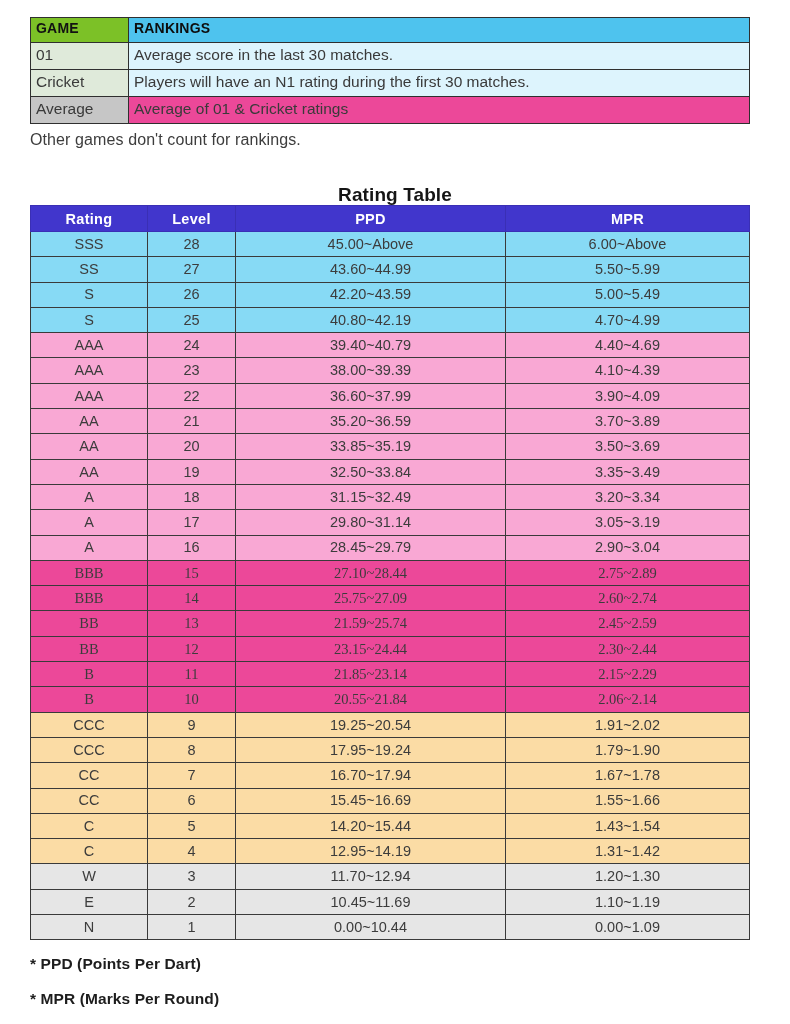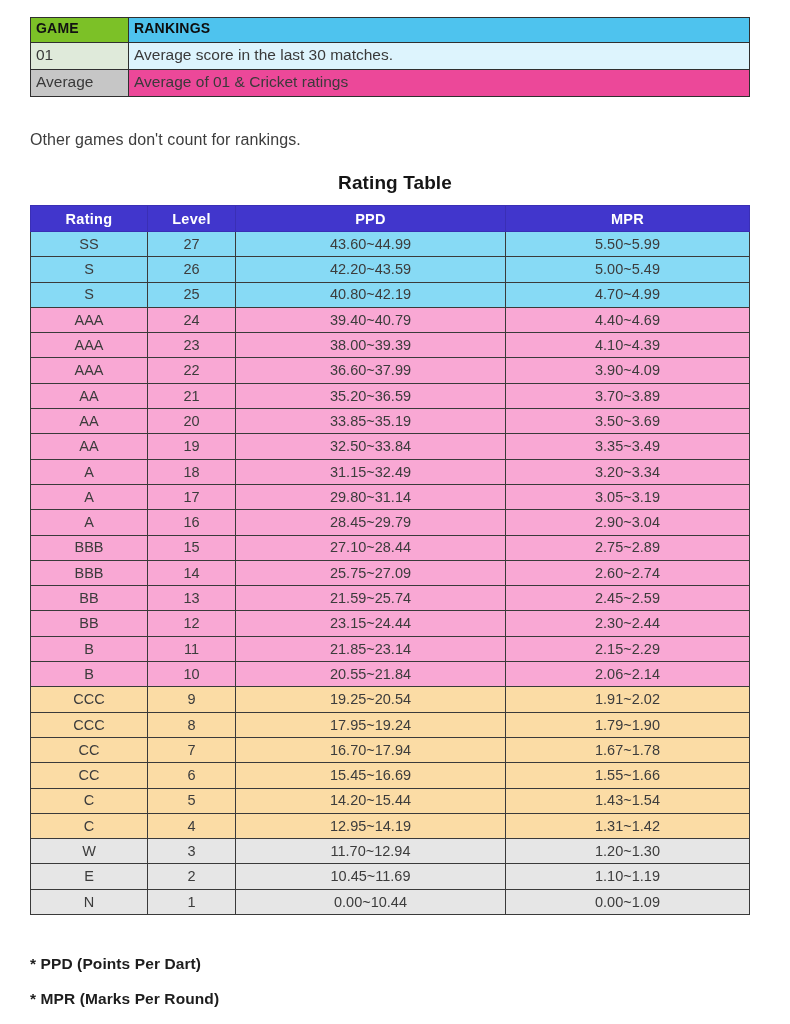--- a/index.html
+++ b/index.html
@@ -59,21 +59,21 @@
     top: 131px;
     font-size: 16px;
     color: #3d3d3d;
     letter-spacing: .1px;
   }
 
   
   #rating-title {
     position: absolute;
     left: 0;
-    top: 172px;
+    top: 184px;
     width: 790px;
     text-align: center;
     font-size: 19px;
     font-weight: bold;
     color: #151515;
     letter-spacing: .1px;
   }
 
   
   #rating-table-wrap {
@@ -113,21 +113,21 @@
     border-right: 1px solid #3a3a3a;
     border-top: 1px solid #3a3a3a;
     border-bottom: 1px solid #3a3a3a;
     white-space: nowrap;
     line-height: 1;
   }
 
   
   tr.tier-s   td { background: #87daf5; }
   tr.tier-a   td { background: #f9a8d4; }
-  tr.tier-b   td { background: #f9a8d4; }
+  tr.tier-b   td { background: #ec4899; font-family: Liberation Serif, serif; }
   tr.tier-c   td { background: #fbdca5; }
   tr.tier-wen td { background: #e6e6e6; }
 
   
   .footnote {
     position: absolute;
     left: 30px;
     font-size: 15.5px;
     font-weight: bold;
     color: #1d1d1d;
@@ -146,20 +146,24 @@
         <col class="c-rank">
       </colgroup>
     <tbody id="games-body">
       <tr class="hdr">
         <td class="hdr-game">GAME</td>
         <td class="hdr-rank">RANKINGS</td>
       </tr>
     <tr>
           <td class="game-label">01</td>
           <td class="game-desc">Average score in the last 30 matches.</td>
+        </tr>
+        <tr>
+          <td class="game-label">Cricket</td>
+          <td class="game-desc">Players will have an N1 rating during the first 30 matches.</td>
         </tr>
         <tr>
           <td class="avg-label">Average</td>
           <td class="avg-desc">Average of 01 &amp; Cricket ratings</td>
         </tr>
       </tbody>
   </table>
 </div>
 
 <div id="note-line">Other games don't count for rankings.</div>
@@ -177,20 +181,26 @@
     <thead>
       <tr id="rating-head-row">
         <th>Rating</th>
         <th>Level</th>
         <th>PPD</th>
         <th>MPR</th>
       </tr>
     </thead>
     <tbody id="rating-body">
         <tr class="tier-s">
+          <td>SSS</td>
+          <td>28</td>
+          <td>45.00~Above</td>
+          <td>6.00~Above</td>
+        </tr>
+        <tr class="tier-s">
           <td>SS</td>
           <td>27</td>
           <td>43.60~44.99</td>
           <td>5.50~5.99</td>
         </tr>
         <tr class="tier-s">
           <td>S</td>
           <td>26</td>
           <td>42.20~43.59</td>
           <td>5.00~5.49</td>

